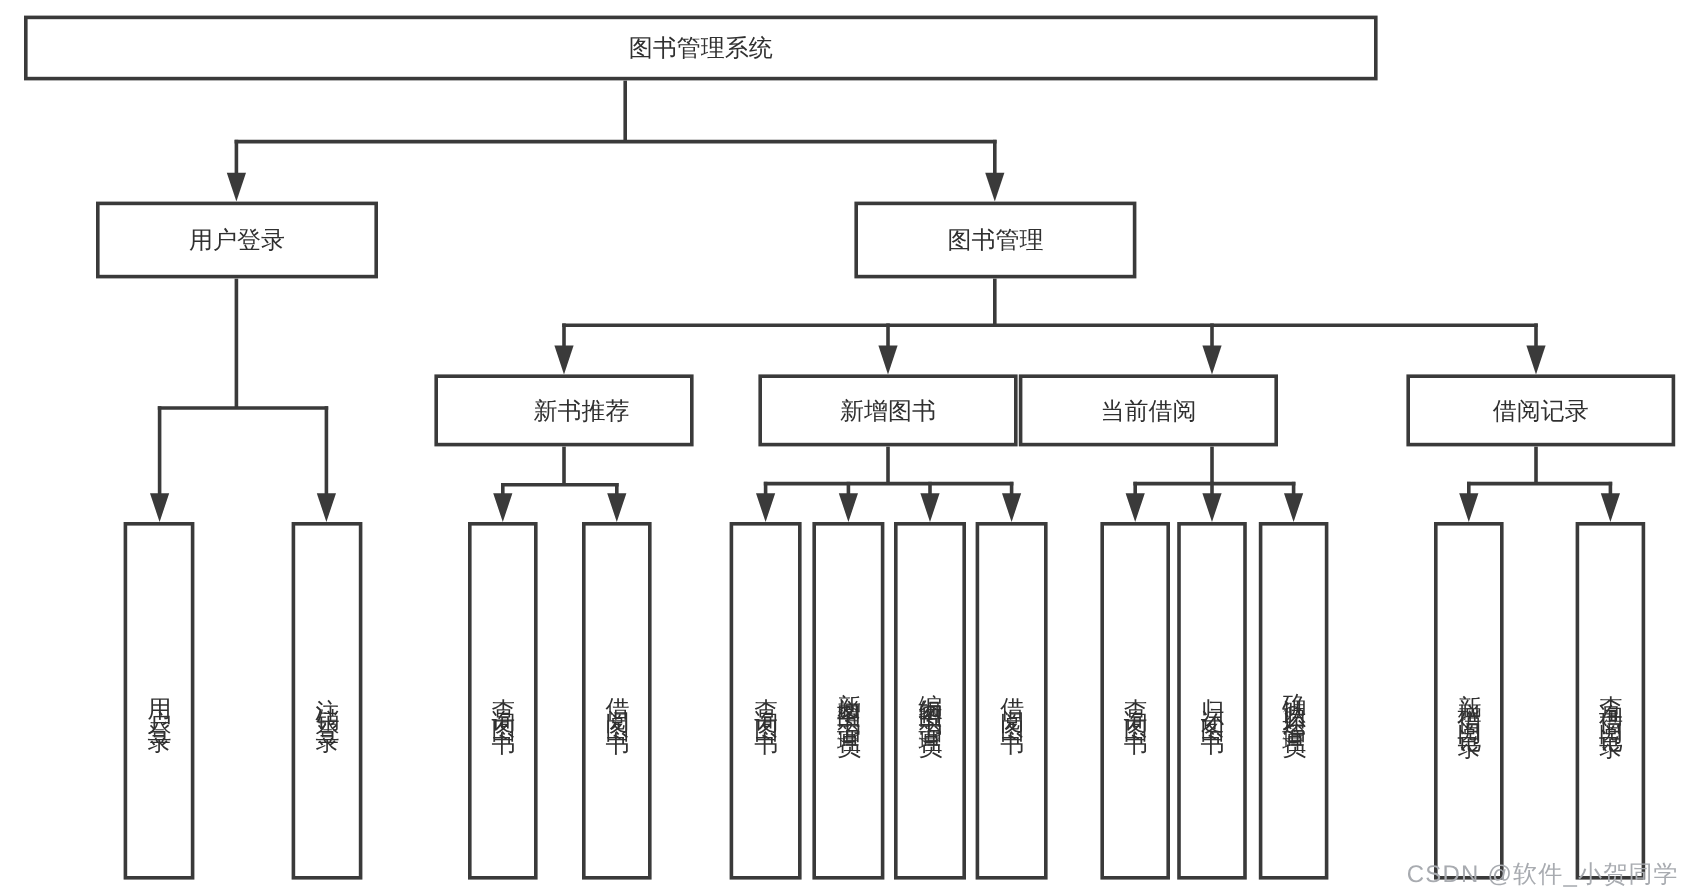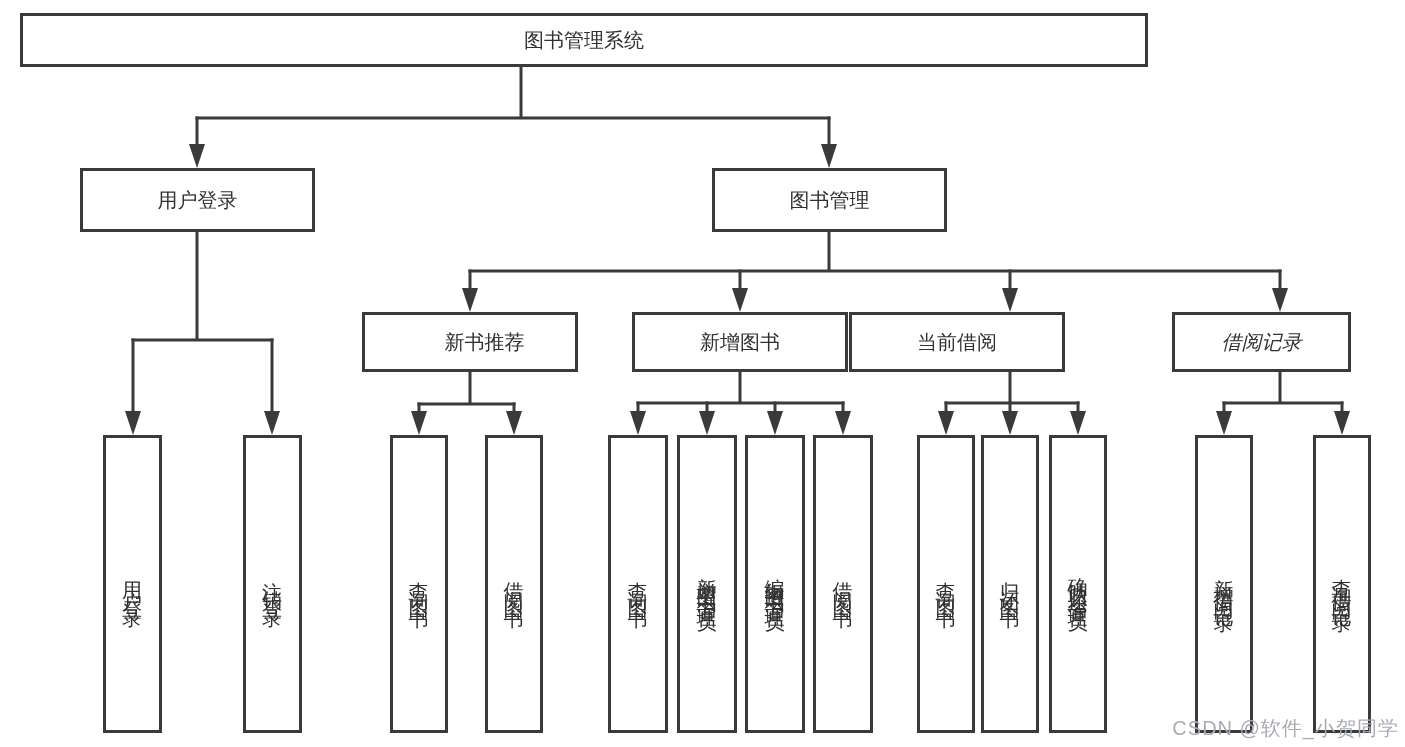--- a/index.html
+++ b/index.html
@@ -127,21 +127,21 @@
   </svg>
 
   <div class="box" style="left:20px;top:13px;width:1128px;height:54px;">图书管理系统</div>
 
   <div class="box" style="left:80px;top:168px;width:235px;height:64px;">用户登录</div>
   <div class="box" style="left:712px;top:168px;width:235px;height:64px;">图书管理</div>
 
   <div class="box" style="left:362px;top:312px;width:216px;height:60px;padding-left:29px;">新书推荐</div>
   <div class="box" style="left:632px;top:312px;width:216px;height:60px;">新增图书</div>
   <div class="box" style="left:849px;top:312px;width:216px;height:60px;">当前借阅</div>
-  <div class="box" style="left:1172px;top:312px;width:179px;height:60px;font-style:italic;">借阅记录</div>
+  <div class="box" style="left:1172px;top:312px;width:224px;height:60px;">借阅记录</div>
 
   <div class="box leaf" style="left:103px;top:435px;width:59px;height:298px;">用户登录</div>
   <div class="box leaf" style="left:243px;top:435px;width:59px;height:298px;">注销登录</div>
 
   <div class="box leaf" style="left:390px;top:435px;width:58px;height:298px;">查询图书</div>
   <div class="box leaf" style="left:485px;top:435px;width:58px;height:298px;">借阅图书</div>
 
   <div class="box leaf" style="left:608px;top:435px;width:60px;height:298px;">查询图书</div>
   <div class="box leaf" style="left:677px;top:435px;width:60px;height:298px;letter-spacing:5px;">新增图书（管理员）</div>
   <div class="box leaf" style="left:745px;top:435px;width:60px;height:298px;letter-spacing:5px;">编辑图书（管理员）</div>

